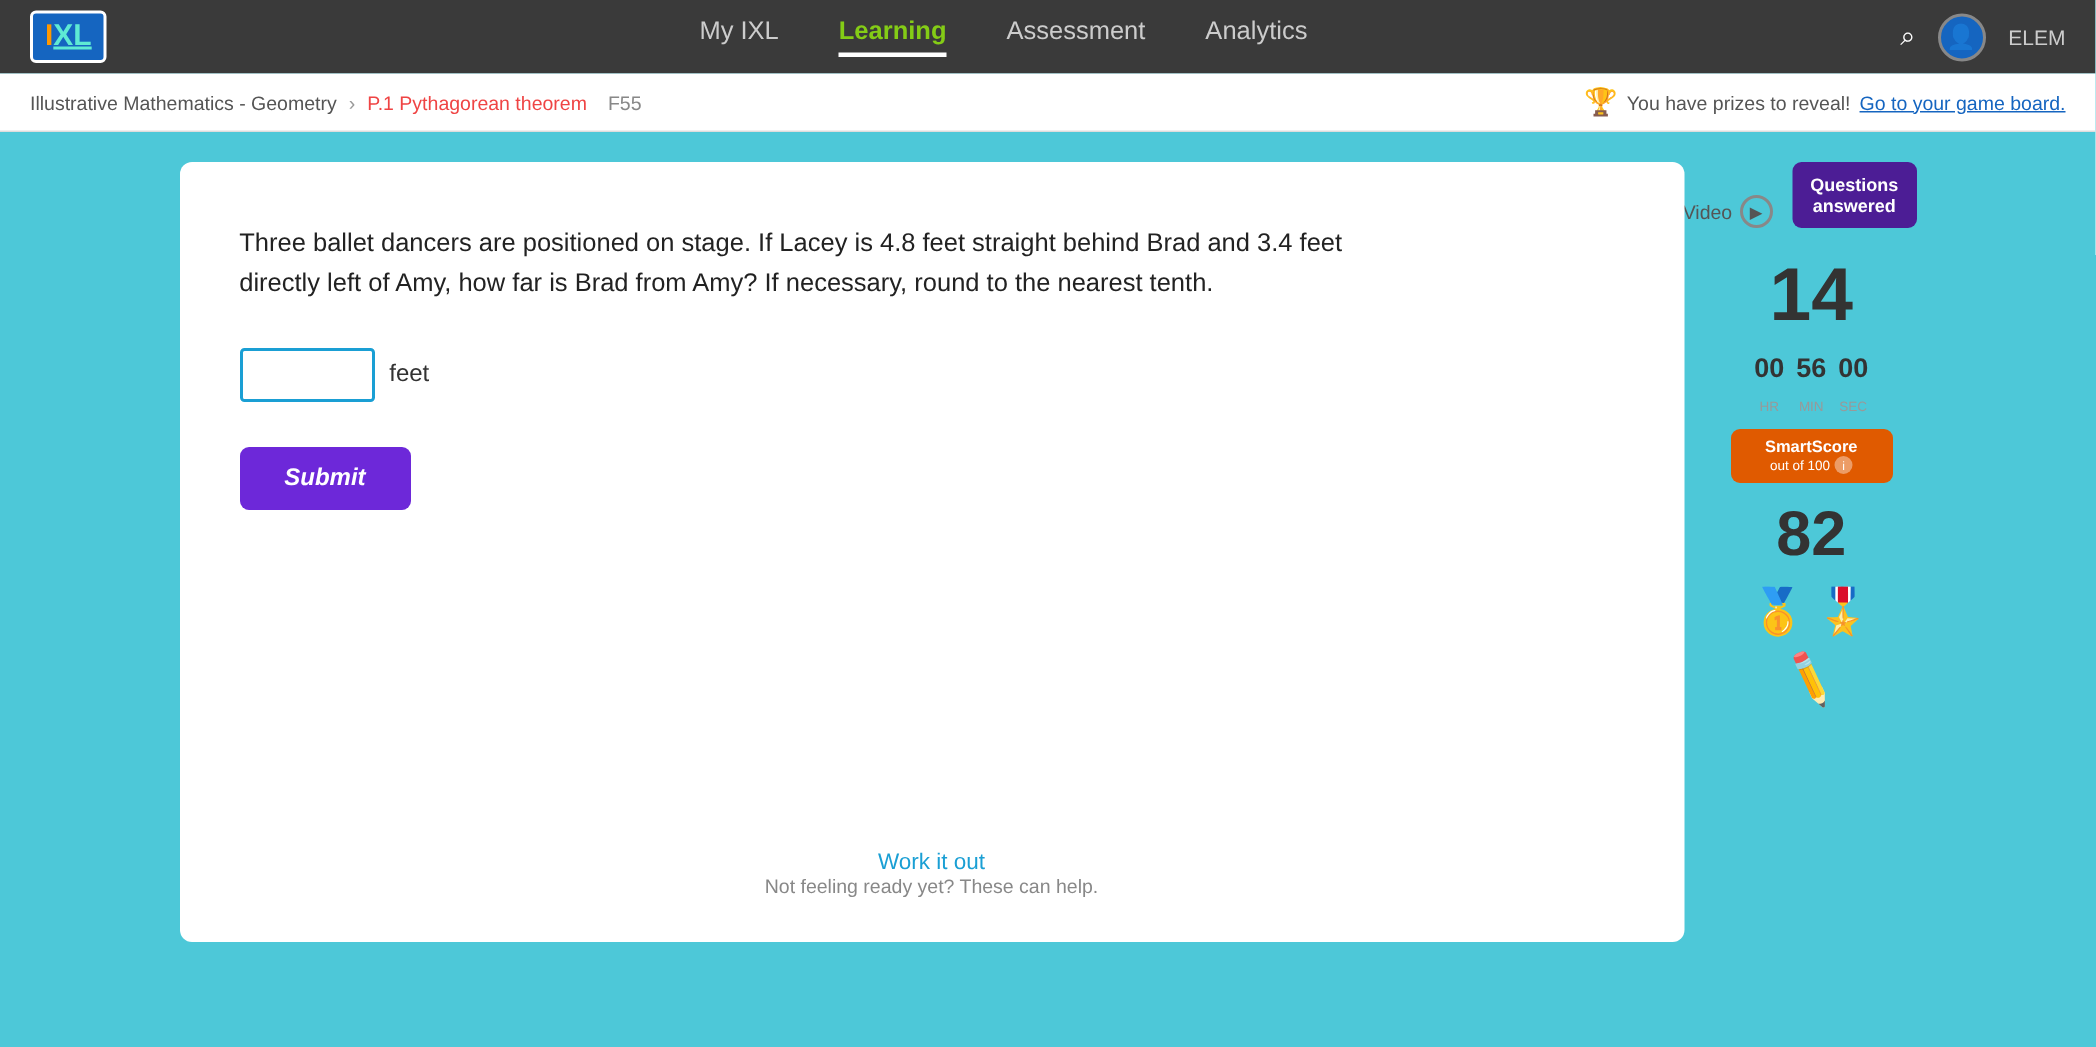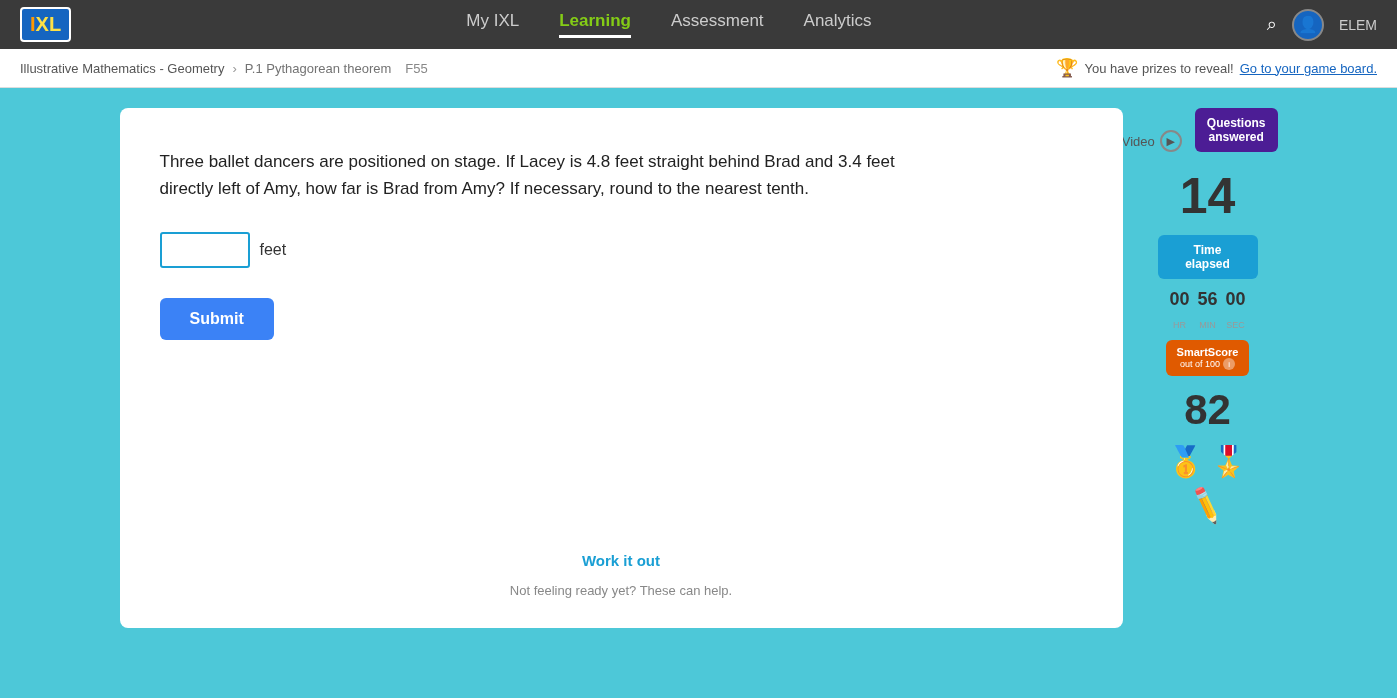--- a/index.html
+++ b/index.html
@@ -17,21 +17,21 @@
     .logo-box {
       background: #1565c0;
       padding: 4px 8px;
       border-radius: 4px;
       font-weight: 900;
       font-size: 20px;
       color: white;
       border: 2px solid white;
     }
     .logo-i { color: #ff9800; }
-    .logo-xl { color: #fde047; }
+    .logo-xl { color: #5eead4; text-decoration: underline; }
     .nav-links {
       display: flex;
       gap: 40px;
       flex: 1;
       justify-content: center;
     }
     .nav-link {
       color: #ccc;
       text-decoration: none;
       font-size: 17px;
@@ -89,21 +89,21 @@
       gap: 8px;
     }
     .breadcrumb-link {
       color: #555;
       text-decoration: none;
     }
     .breadcrumb-sep {
       color: #999;
     }
     .breadcrumb-current {
-      color: #737373;
+      color: #ef4444;
     }
     .breadcrumb-code {
       color: #888;
       margin-left: 6px;
     }
     .breadcrumb-right {
       display: flex;
       align-items: center;
       gap: 6px;
       font-size: 13px;
@@ -154,43 +154,44 @@
       border-radius: 3px;
       font-size: 16px;
       padding: 4px 8px;
       outline: none;
     }
     .answer-unit {
       font-size: 16px;
       color: #333;
     }
     .submit-btn {
-      background: #3b82f6;
+      background: #6d28d9;
       color: white;
       border: none;
       border-radius: 6px;
       padding: 12px 30px;
       font-size: 16px;
       font-weight: bold;
       cursor: pointer;
+      font-style: italic;
     }
 
     
     .work-it-out {
       position: absolute;
       bottom: 30px;
       left: 50%;
       transform: translateX(-50%);
       text-align: center;
     }
     .work-it-out-title {
       color: #1a9fd4;
       font-size: 15px;
-      font-weight: bold;
-      margin-bottom: 14px;
+      font-weight: normal;
+      margin-bottom: 0;
     }
     .work-it-out-sub {
       color: #888;
       font-size: 13px;
     }
 
     
     .right-sidebar {
       display: flex;
       flex-direction: column;
@@ -276,21 +277,21 @@
       color: #999;
     }
     .timer-label { width: 20px; text-align: center; }
 
     .smart-score-box {
       background: #e05a00;
       color: white;
       border-radius: 6px;
       padding: 6px 10px;
       text-align: center;
-      width: 83px;
+      width: 108px;
     }
     .smart-score-title {
       font-size: 11px;
       font-weight: bold;
     }
     .smart-score-sub {
       font-size: 9px;
       display: flex;
       align-items: center;
       justify-content: center;
@@ -405,23 +406,20 @@
         <span>Video</span>
         <span class="video-circle">▶</span>
       </span>
       <div class="questions-answered-btn">
         <span>Questions<br>answered</span>
       </div>
     </div>
 
     <div class="score-number">14</div>
 
-    <div class="time-elapsed-btn">
-      <span>Time<br>elapsed</span>
-    </div>
 
     <div class="timer-display">
       <span class="timer-num">00</span>
       <span class="timer-sep"> </span>
       <span class="timer-num">56</span>
       <span class="timer-sep"> </span>
       <span class="timer-num">00</span>
     </div>
     <div class="timer-labels">
       <span class="timer-label">HR</span>

